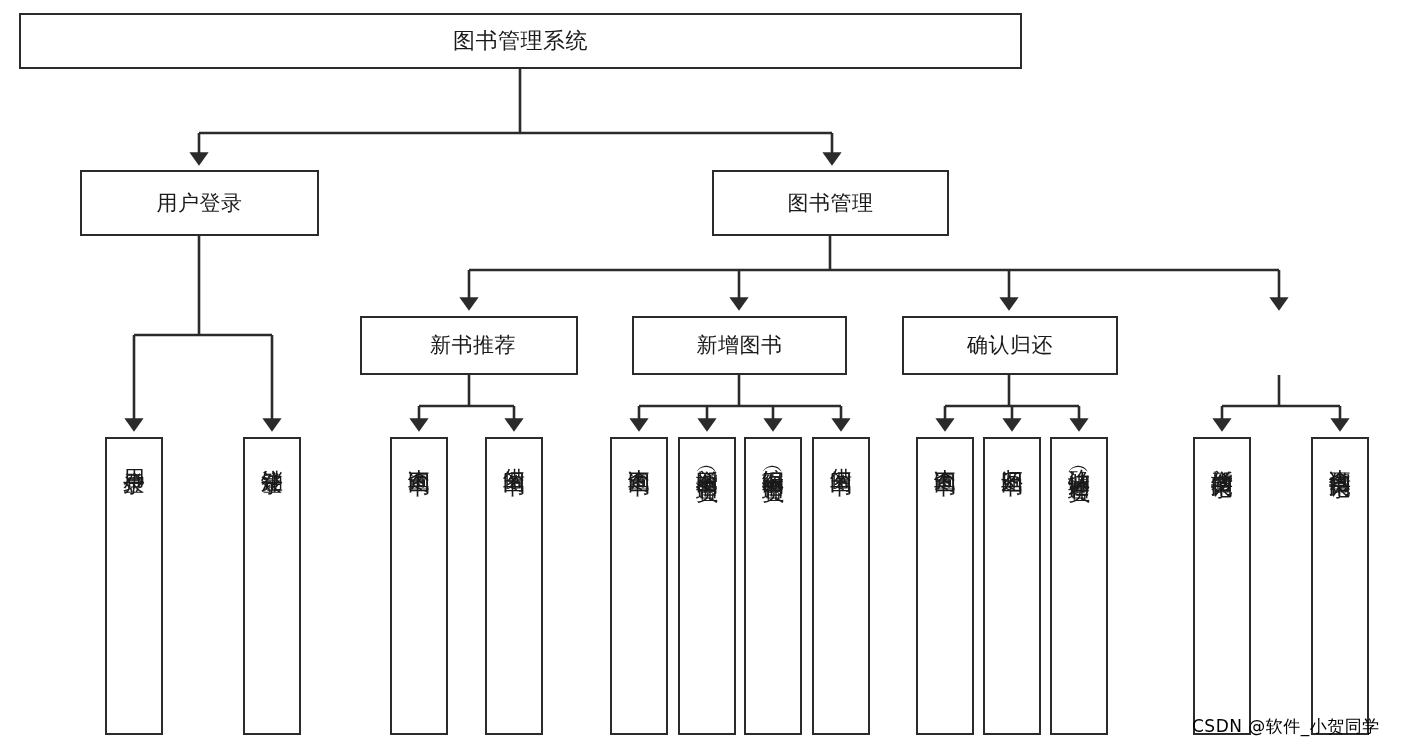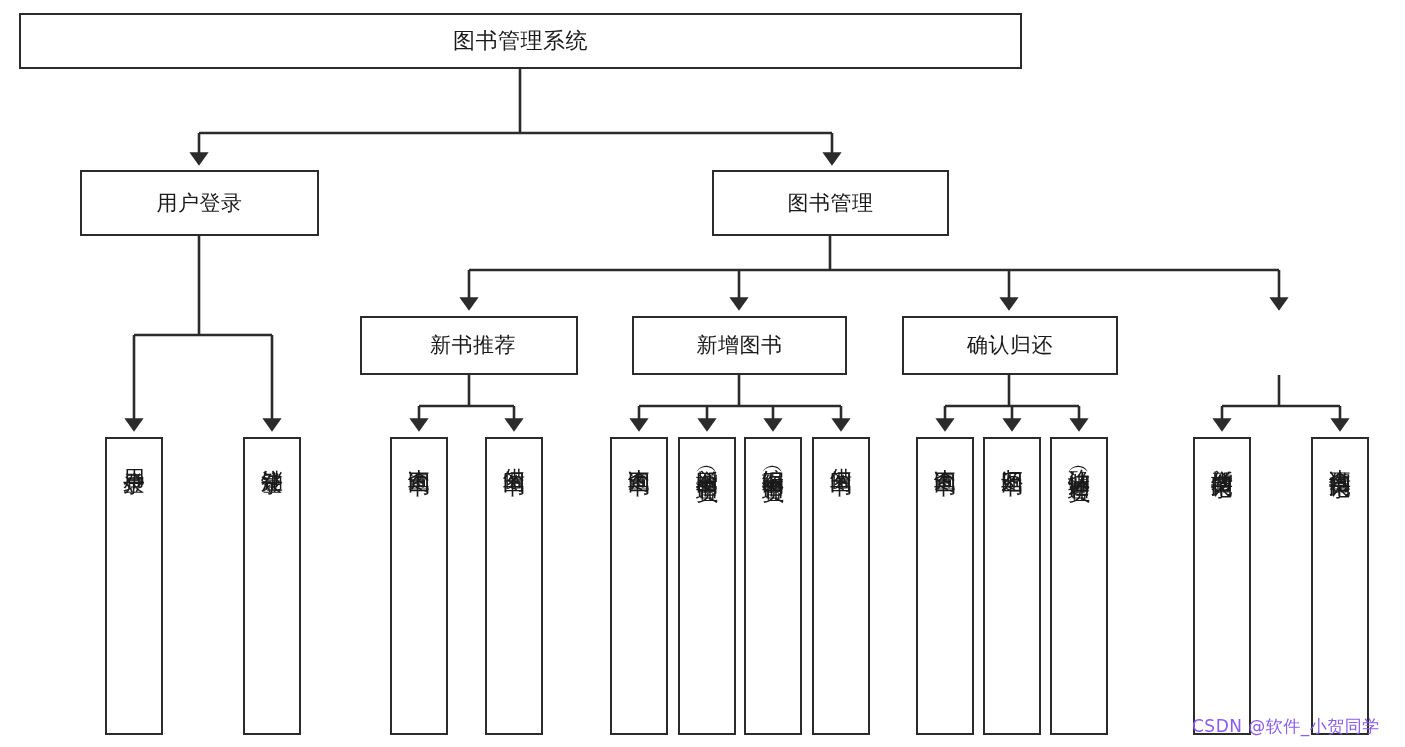--- a/index.html
+++ b/index.html
@@ -61,21 +61,21 @@
     letter-spacing: 2px;
   }
   .node.root .node-label {
     font-size: 22px;
   }
   .watermark {
     position: absolute;
     left: 1192px;
     top: 715px;
     font-size: 17px;
-    color: #8b5cf6;
+    color: #000000;
     letter-spacing: 0.5px;
     white-space: nowrap;
     z-index: 5;
     font-family: "DejaVu Sans", "Liberation Sans", sans-serif;
   }
 </style>
 </head>
 <body>
 
 <div id="diagram-root">

